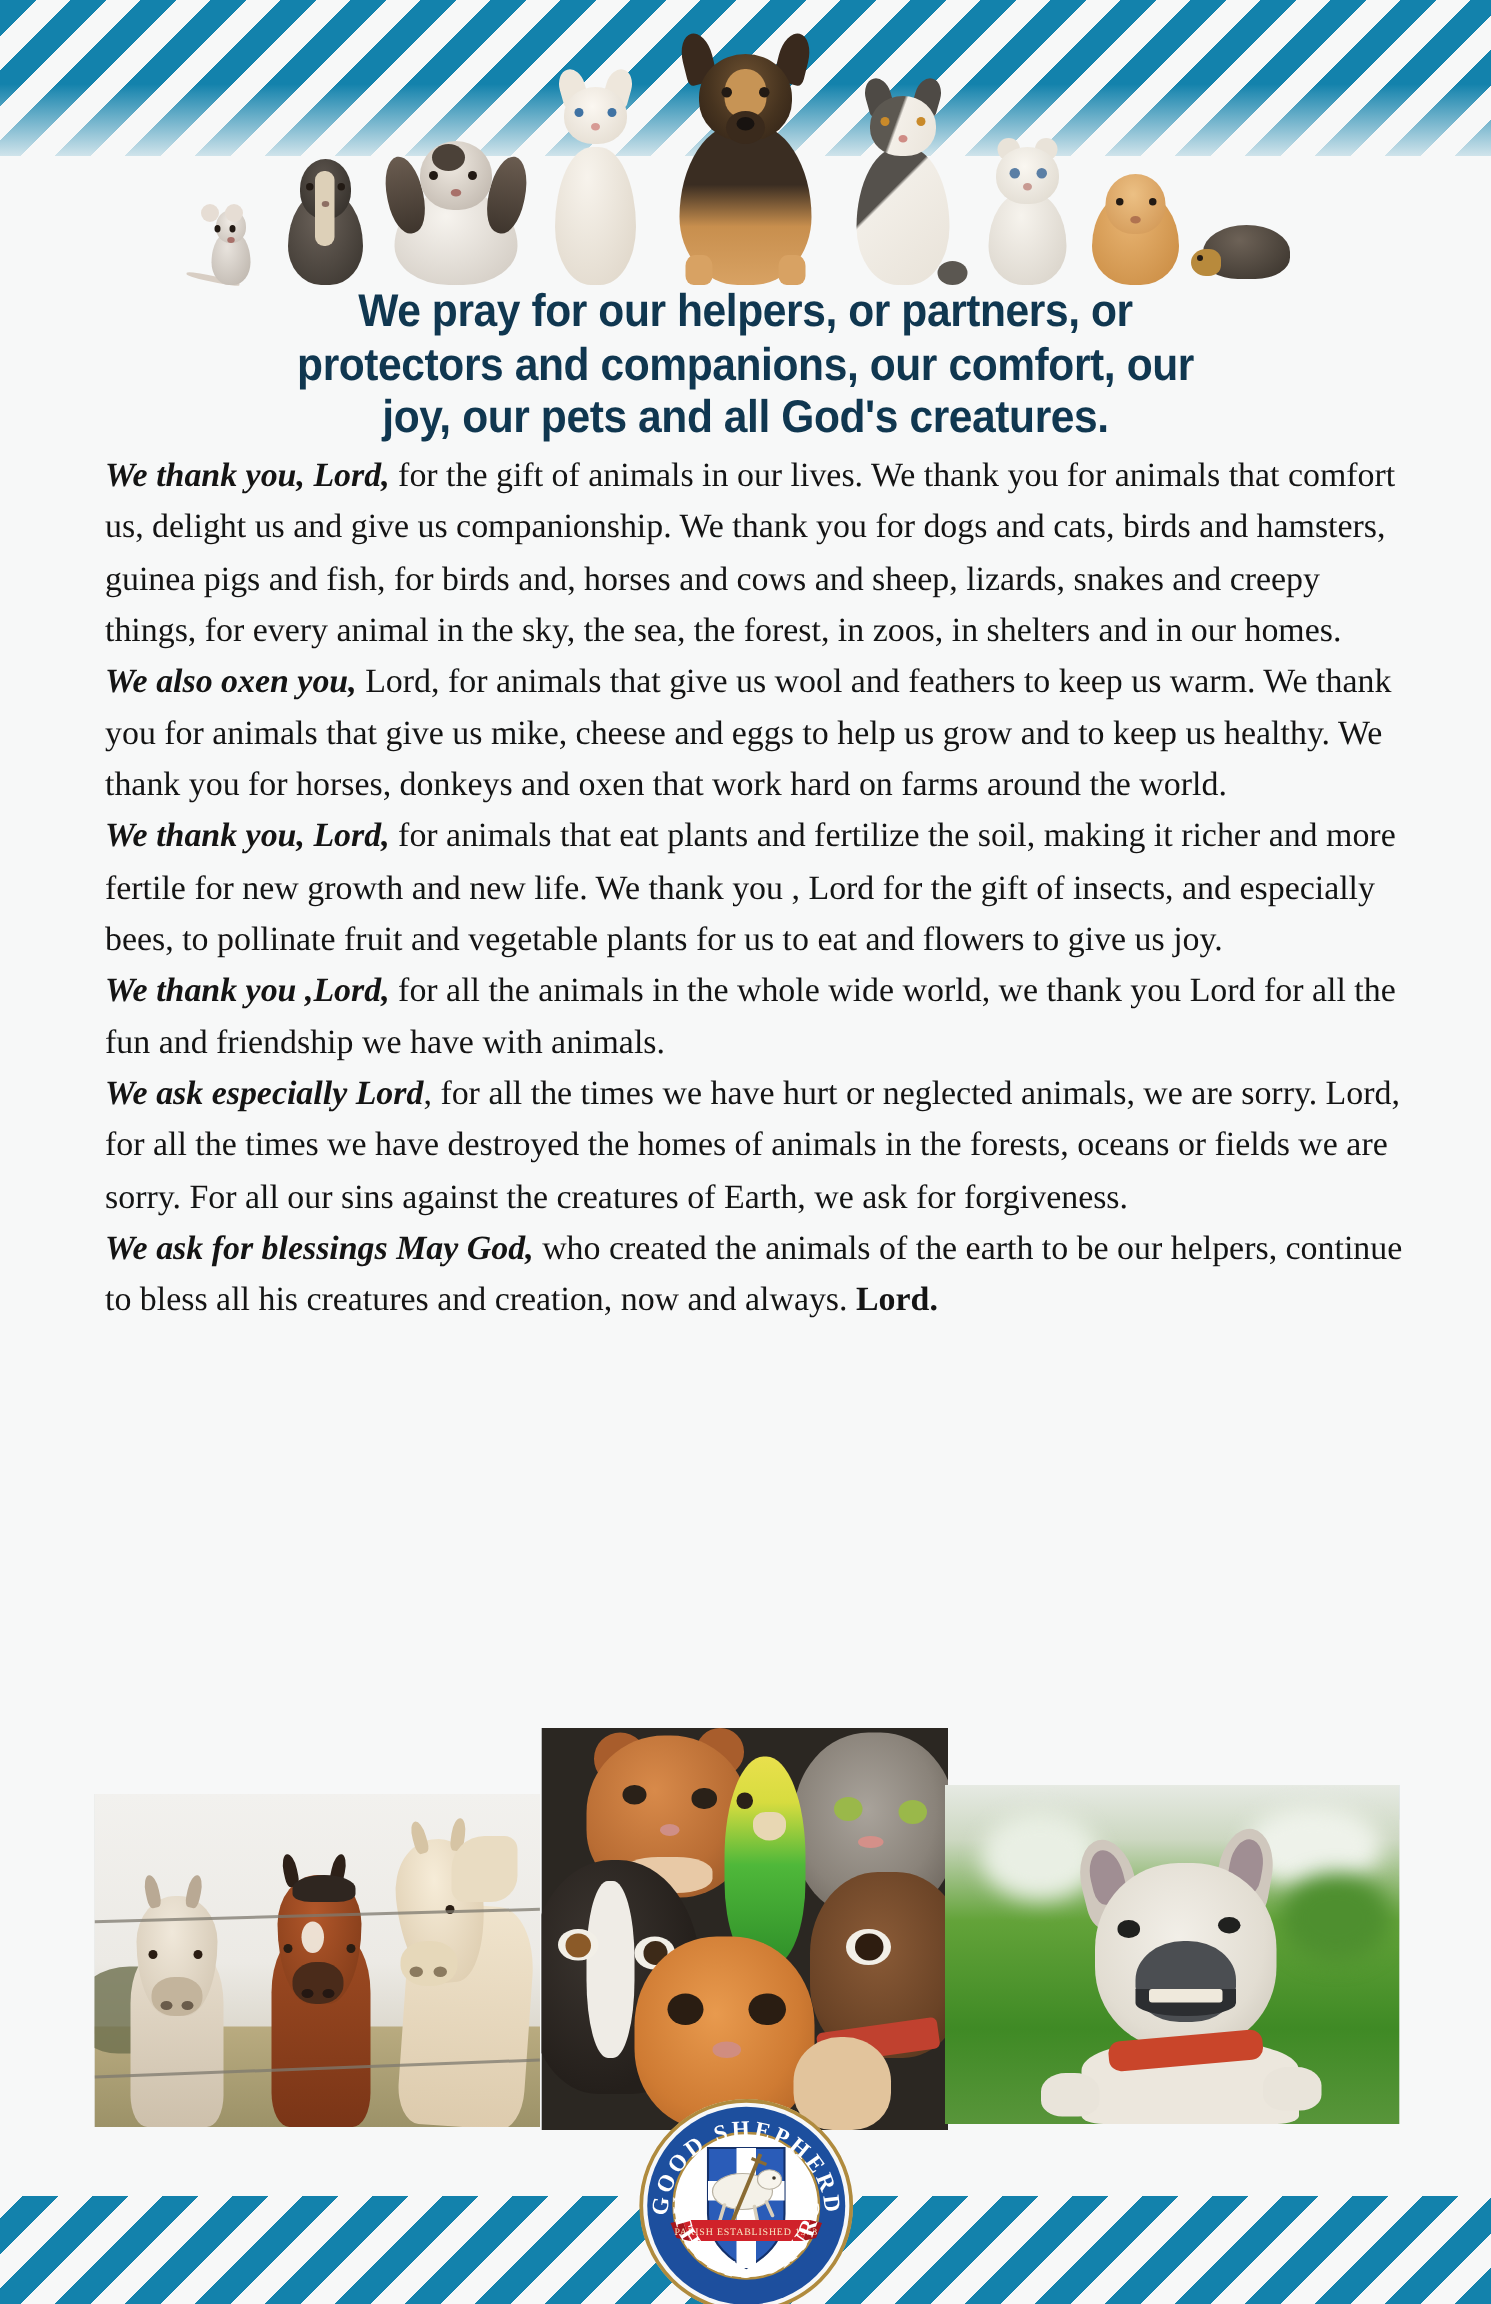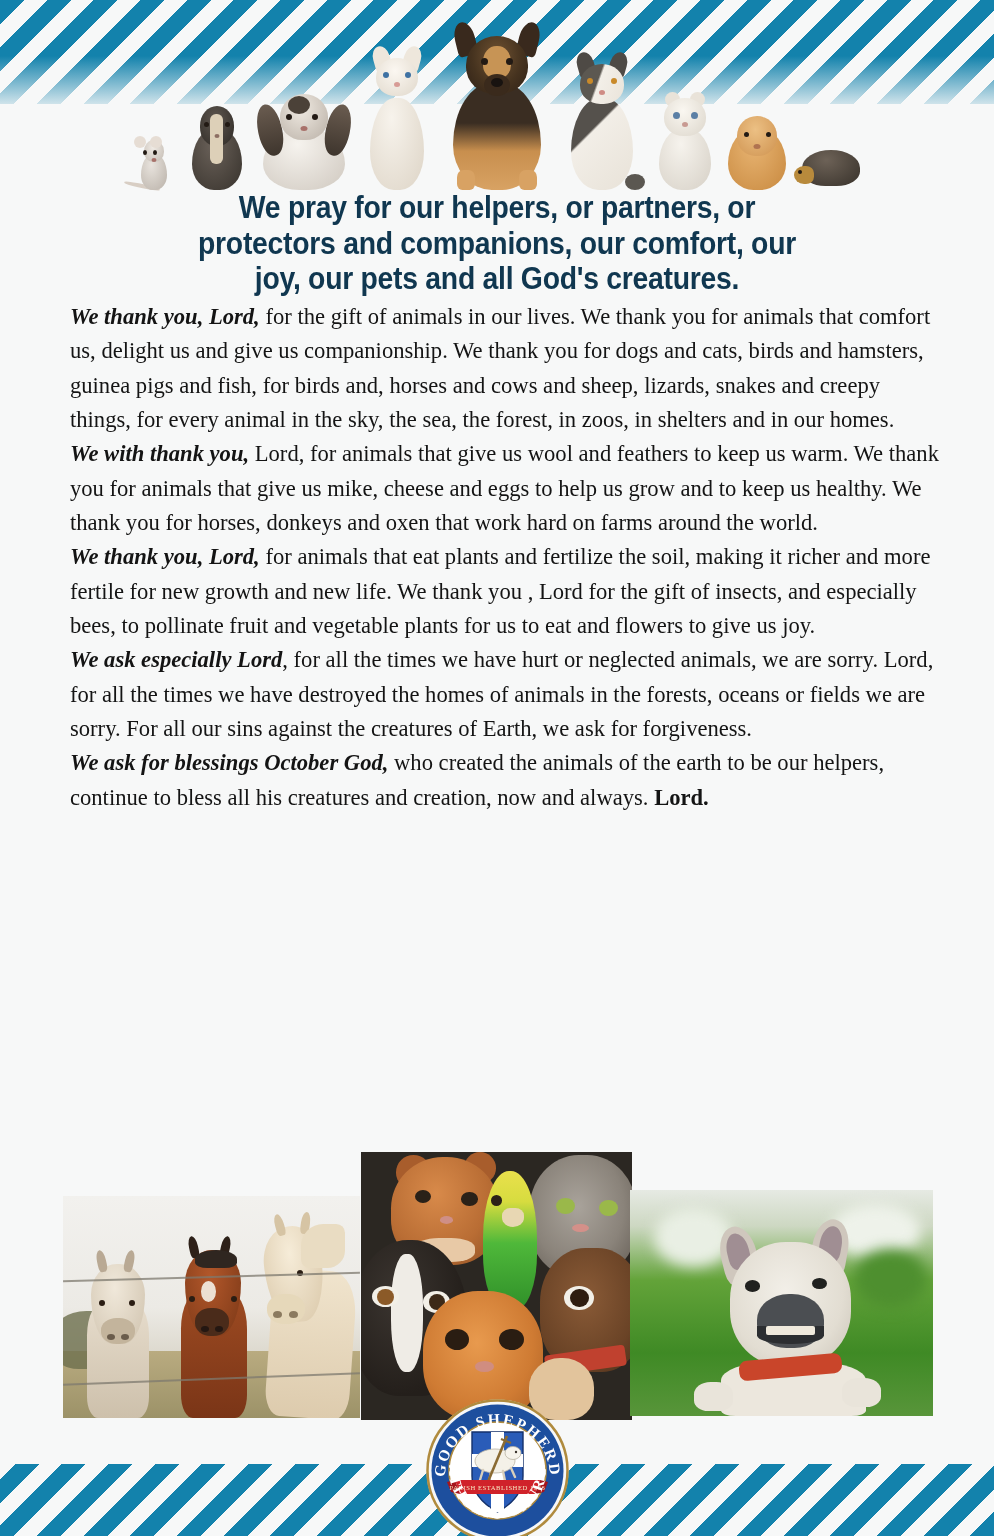--- a/index.html
+++ b/index.html
@@ -336,34 +336,37 @@
     <span>joy, our pets and all God's creatures.</span>
   </h1>
 
   <div class="prayer">
 
     <p>
       <span class="lead">We thank you, Lord,</span><span> for the gift of animals in our lives. We thank you for animals that comfort us, delight us and give us companionship. We thank you for dogs and cats, birds and hamsters, guinea pigs and fish, for birds and, horses and cows and sheep, lizards, snakes and creepy things, for every animal in the sky, the sea, the forest, in zoos, in shelters and in our homes.</span>
     </p>
 
     <p>
-      <span class="lead">We with thank you,</span><span> Lord, for animals that give us wool and feathers to keep us warm. We thank you for animals that give us mike, cheese and eggs to help us grow and to keep us healthy. We thank you for horses, donkeys and oxen that work hard on farms around the world.</span>
+      <span class="lead">We also oxen you,</span><span> Lord, for animals that give us wool and feathers to keep us warm. We thank you for animals that give us mike, cheese and eggs to help us grow and to keep us healthy. We thank you for horses, donkeys and oxen that work hard on farms around the world.</span>
     </p>
 
     <p>
       <span class="lead">We thank you, Lord,</span><span> for animals that eat plants and fertilize the soil, making it richer and more fertile for new growth and new life. We thank you , Lord for the gift of insects, and especially bees, to pollinate fruit and vegetable plants for us to eat and flowers to give us joy.</span>
     </p>
 
+    <p>
+      <span class="lead">We thank you ,Lord,</span><span> for all the animals in the whole wide world, we thank you Lord for all the fun and friendship we have with animals.</span>
+    </p>
 
     <p>
       <span class="lead">We ask especially Lord</span><span>, for all the times we have hurt or neglected animals, we are sorry. Lord, for all the times we have destroyed the homes of animals in the forests, oceans or fields we are sorry. For all our sins against the creatures of Earth, we ask for forgiveness.</span>
     </p>
 
     <p>
-      <span class="lead">We ask for blessings October God,</span><span> who created the animals of the earth to be our helpers, continue to bless all his creatures and creation, now and always. </span><span class="amen">Lord.</span>
+      <span class="lead">We ask for blessings May God,</span><span> who created the animals of the earth to be our helpers, continue to bless all his creatures and creation, now and always. </span><span class="amen">Lord.</span>
     </p>
 
   </div>
 
   <div class="photo photo-horses">
     <div class="ph-layer horses-sky"></div>
     <div class="ph-layer horses-ground"></div>
     <div class="ph-layer horses-bush"></div>
 
     <div class="horse" style="left:4px;width:104px;height:160px;">

